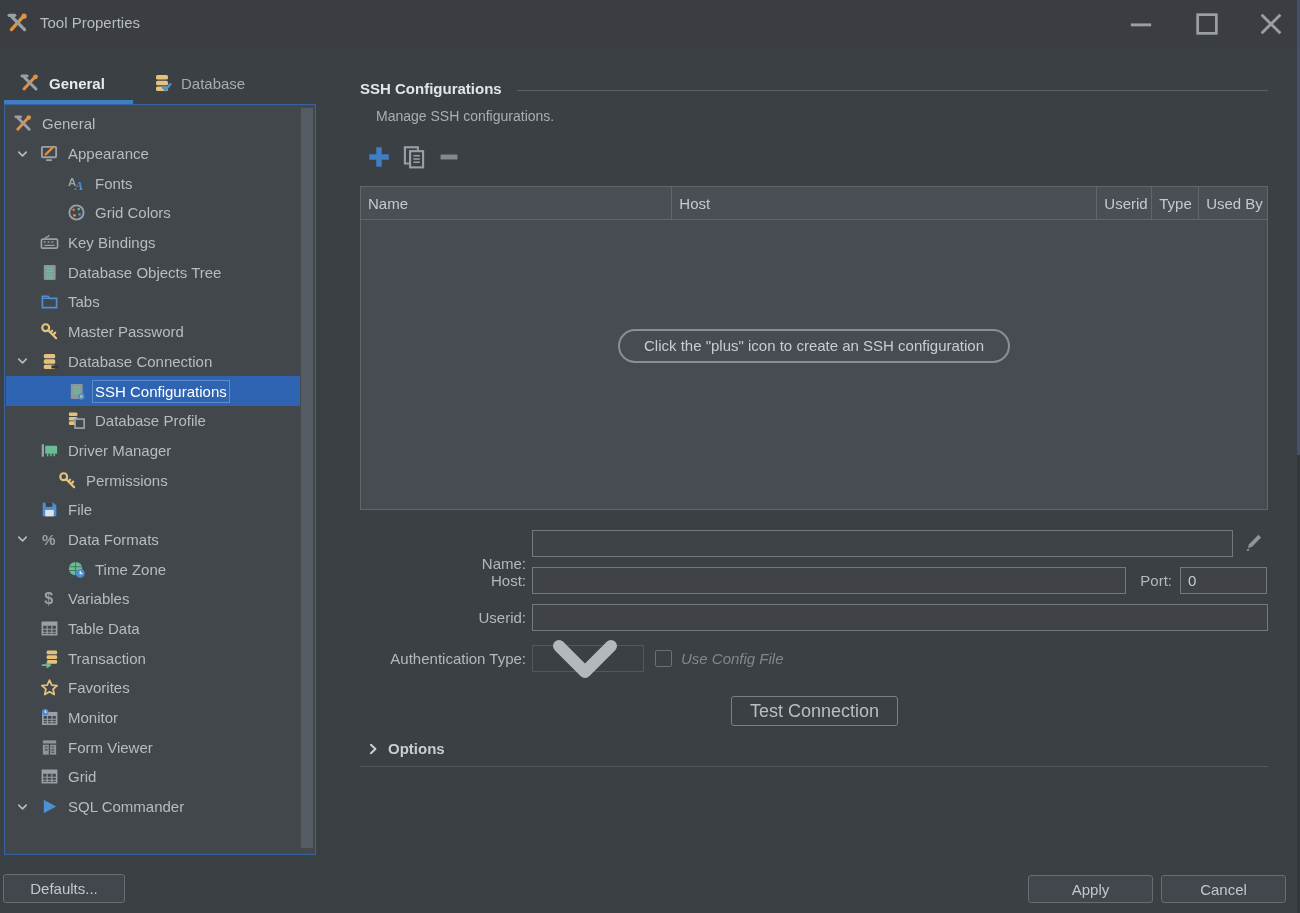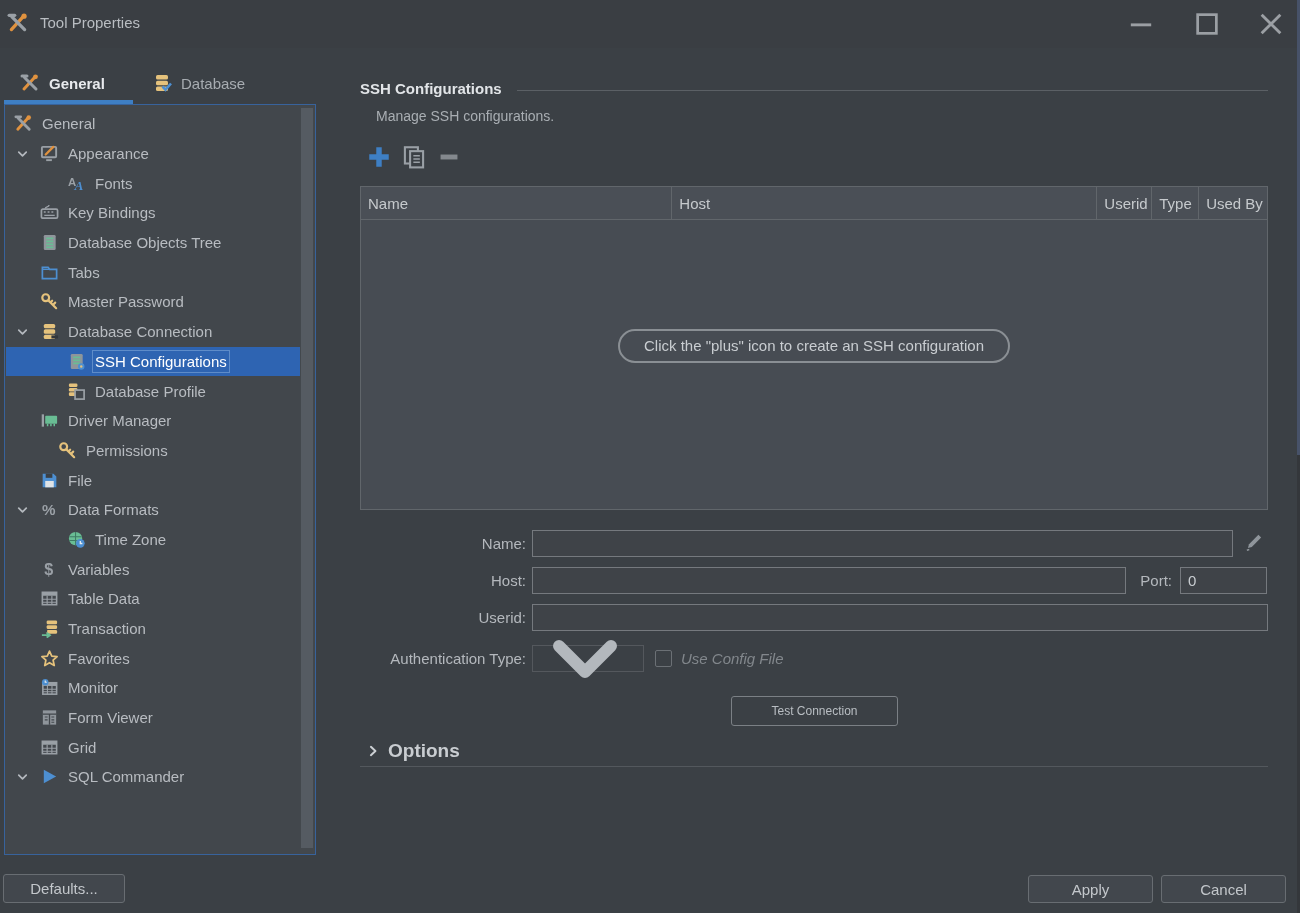--- a/index.html
+++ b/index.html
@@ -48,24 +48,24 @@
   .empty-pill { position:absolute; left:50%; top:142px; transform:translateX(-50%); height:34px; line-height:30px; padding:0 24px; border:2px solid #8a8f94; border-radius:17px; font-size:15px; color:#c9cdd1; white-space:nowrap; }
 
   
   .f-label { position:absolute; left:360px; width:166px; text-align:right; font-size:15px; color:#b4b8bd; line-height:27px; }
   .f-input { position:absolute; height:27px; background:#3f4348; border:1px solid #75797e; color:#c9cdd1; font-size:15px; padding:0 7px; font-family:"Liberation Sans", sans-serif; outline:none; }
   .pencil-btn { position:absolute; left:1243px; top:531px; width:22px; height:22px; }
   .dropdown { position:absolute; left:532px; top:645px; width:112px; height:27px; border:1px solid #54585d; display:flex; align-items:center; justify-content:flex-end; padding-right:6px; }
   .dropdown svg { width:15px; height:15px; }
   .checkbox { position:absolute; left:655px; top:650px; width:17px; height:17px; border:1px solid #6b7075; border-radius:2px; background:transparent; }
   .check-label { position:absolute; left:681px; top:650px; font-size:15px; color:#82878c;font-style:italic; }
-  .test-btn { position:absolute; left:731px; top:696px; width:167px; height:30px; border:1px solid #7b8085; border-radius:3px; background:transparent; color:#b9bec3; font-size:12px; display:flex; align-items:center; justify-content:center; font-family:"Liberation Sans", sans-serif; }
+  .test-btn { position:absolute; left:731px; top:696px; width:167px; height:30px; border:1px solid #7b8085; border-radius:3px; background:transparent; color:#b9bec3; font-size:18px; display:flex; align-items:center; justify-content:center; font-family:"Liberation Sans", sans-serif; }
   .options-row { position:absolute; left:366px; top:740px; display:flex; align-items:center; gap:8px; }
   .options-row .ic { width:14px; height:14px; }
-  .options-label { font-size:19px; font-weight:bold; color:#c9cdd1; }
+  .options-label { font-size:15px; font-weight:bold; color:#c9cdd1; }
   .options-line { position:absolute; left:360px; top:766px; width:908px; height:1px; background:#53585d; }
 
   
   .btn { position:absolute; height:28px; background:#42474d; border:1px solid #686d72; border-radius:3px; color:#c3c7cb; font-size:15px; display:flex; align-items:center; justify-content:center; font-family:"Liberation Sans", sans-serif; }
   .btn-defaults { left:3px; top:874px; width:122px; height:29px; }
   .btn-ok { left:893px; top:917px; width:125px; }
   .btn-apply { left:1028px; top:875px; width:125px; }
   .btn-cancel { left:1161px; top:875px; width:125px; }
 
   
@@ -166,20 +166,32 @@
         </div>
         <div class="tree-row" style="padding-left: 61px;">
           <span class="ic">
             <svg viewBox="0 0 20 20">
               <text x="1" y="13" font-size="12" font-weight="bold" fill="#9aa0a6" font-family="Liberation Sans,sans-serif">A</text>
               <text x="8" y="17" font-size="14" font-weight="bold" font-style="italic" fill="#4d8fd1" font-family="Liberation Serif,serif">A</text>
             </svg>
           </span>
           <span class="lbl">Fonts</span>
         </div>
+        <div class="tree-row" style="padding-left: 61px;">
+          <span class="ic">
+            <svg viewBox="0 0 20 20">
+              <circle cx="10" cy="10" r="7.5" fill="none" stroke="#9aa0a6" stroke-width="2"></circle>
+              <circle cx="7" cy="7.2" r="1.4" fill="#d96c6c"></circle>
+              <circle cx="12.3" cy="6.4" r="1.4" fill="#69bd94"></circle>
+              <circle cx="13.2" cy="12" r="1.4" fill="#4d8fd1"></circle>
+              <circle cx="7.8" cy="13" r="1.4" fill="#e0923f"></circle>
+            </svg>
+          </span>
+          <span class="lbl">Grid Colors</span>
+        </div>
         <div class="tree-row" style="padding-left: 34px;">
           <span class="ic">
             <svg viewBox="0 0 20 20">
               <path d="M5.5 6 C5.5 3.4 9.5 4.8 9.5 2" stroke="#9aa0a6" stroke-width="1.5" fill="none"></path>
               <rect x="1.5" y="6.5" width="17" height="9.5" rx="1.5" fill="none" stroke="#9aa0a6" stroke-width="1.8"></rect>
               <path d="M4 9.5 h2 M8 9.5 h2 M12 9.5 h2 M4.5 13 h11" stroke="#9aa0a6" stroke-width="1.5"></path>
             </svg>
           </span>
           <span class="lbl">Key Bindings</span>
         </div>
@@ -424,21 +436,21 @@
     <div class="thead">
         <div class="th" style="width: 312px;">Name</div>
         <div class="th" style="width: 426px;">Host</div>
         <div class="th" style="width: 55px;">Userid</div>
         <div class="th" style="width: 47px;">Type</div>
         <div class="th" style="width: 68px;">Used By</div>
       </div>
     <div class="empty-pill">Click the "plus" icon to create an SSH configuration</div>
   </div>
 
-  <div class="f-label" style="top:530px;">Name:</div>
+  <div class="f-label" style="top:550px;">Name:</div>
   <input class="f-input" style="left: 532px; top: 530px; width: 701px;" value="">
   <span class="pencil-btn ic">
       <svg viewBox="0 0 20 20">
         <path d="M4.5 15.5 l1-3.5 8.5-8.5 2.5 2.5 -8.5 8.5z" fill="#8f959b"></path>
         <path d="M3.5 17.5 l2.2-.6" stroke="#8f959b" stroke-width="1.4"></path>
       </svg>
     </span>
 
   <div class="f-label" style="top:567px;">Host:</div>
   <input class="f-input" style="left: 532px; top: 567px; width: 594px;" value="">

